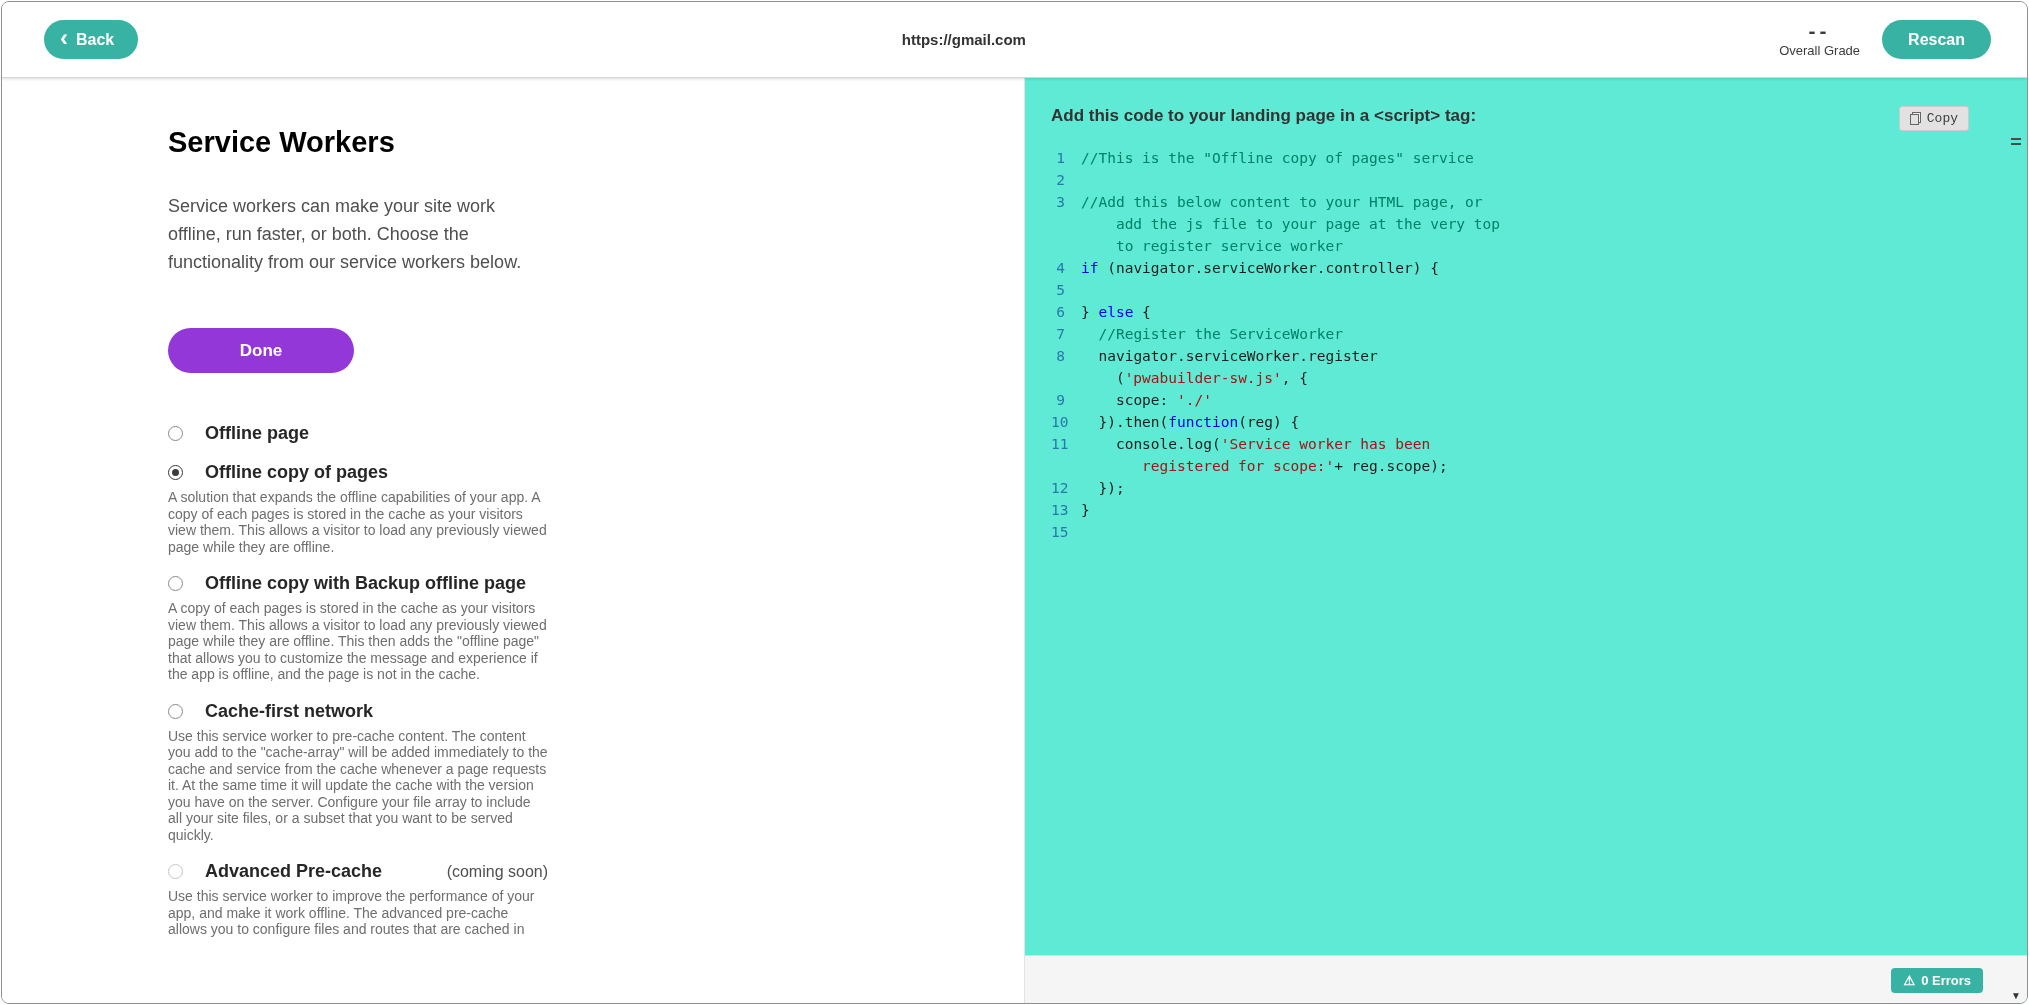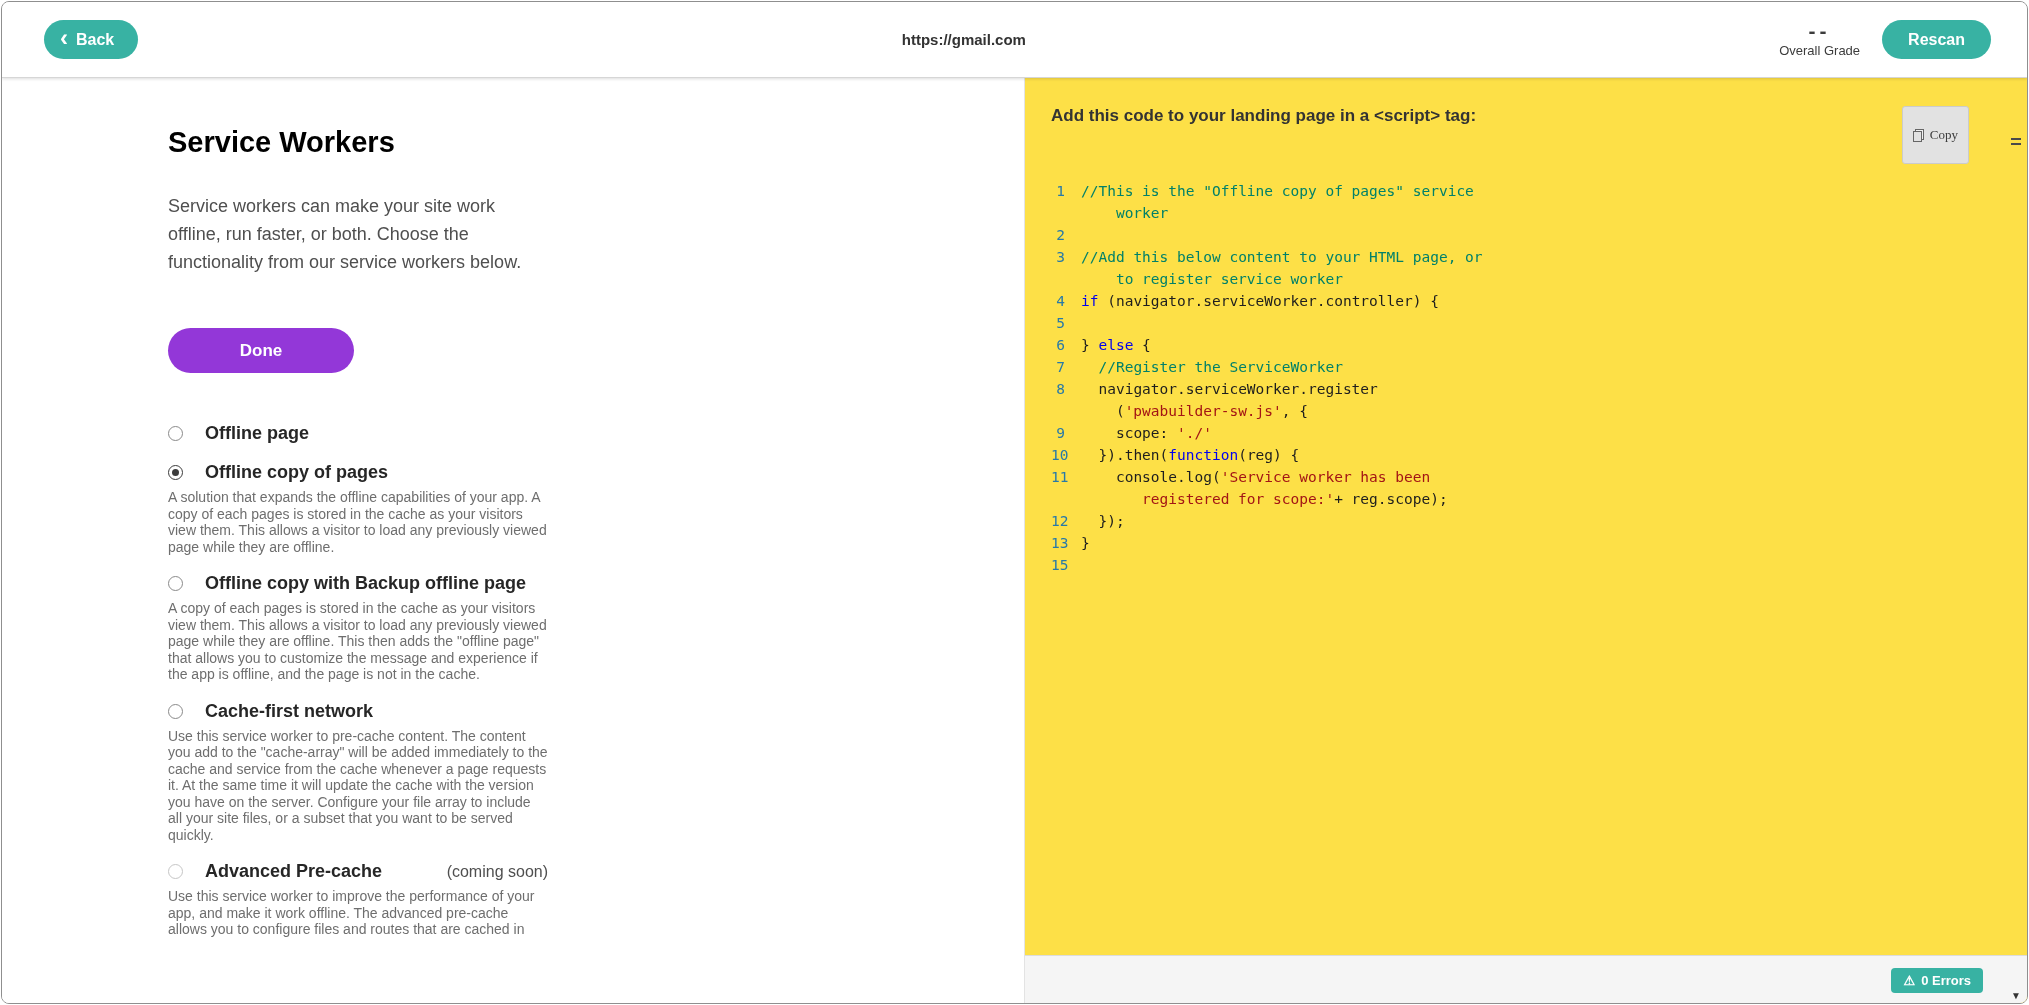--- a/index.html
+++ b/index.html
@@ -39,24 +39,24 @@
   .opt-head{display:flex;align-items:center;cursor:pointer;gap:13px;}
   .radio{width:15px;height:15px;border:1px solid #8a8a8a;border-radius:50%;background:#fff;margin-right:9px;flex:none;position:relative;}
   .radio.selected{border-color:#3c3c3c;}
   .radio.selected::after{content:"";position:absolute;inset:3px;border-radius:50%;background:#3c3c3c;}
   .radio.disabled{border-color:#c6c6c6;}
   .opt-label{font-size:18px;font-weight:bold;color:#262626;}
   .opt-suffix{margin-left:auto;font-size:16px;color:#4f4f4f;font-weight:normal;}
   .opt-desc{margin:6px 0 0;font-size:14px;line-height:16.5px;color:#6e6e6e;}
 
   
-  .right-panel{flex:1;position:relative;background:#fde047;border-left:1px solid #e3e3e3;padding:28px 0 0 26px;}
+  .right-panel{flex:1;position:relative;background:#5eead4;border-left:1px solid #e3e3e3;padding:28px 0 0 26px;}
   .code-header{display:flex;align-items:flex-start;padding-right:58px;}
   .code-heading{margin:0;font-size:17px;font-weight:bold;color:#333;}
-  .copy-btn{margin-left:auto;display:inline-flex;align-items:center;gap:6px;background:#e2e2e2;border:1px solid #cbcbcb;border-radius:3px;padding:20px 10px;font-size:13px;color:#3c3c3c;cursor:pointer;font-family:Liberation Serif, serif;}
+  .copy-btn{margin-left:auto;display:inline-flex;align-items:center;gap:6px;background:#e2e2e2;border:1px solid #cbcbcb;border-radius:3px;padding:4px 10px;font-size:13px;color:#3c3c3c;cursor:pointer;font-family:Liberation Mono, monospace;}
   .copy-icon{position:relative;width:11px;height:13px;display:inline-block;}
   .copy-icon::before{content:"";position:absolute;top:0;right:0;width:7px;height:9px;border:1px solid #666;background:#f0f0f0;}
   .copy-icon::after{content:"";position:absolute;bottom:0;left:0;width:7px;height:9px;border:1px solid #666;background:#e2e2e2;}
   .code-body{margin-top:16px;font-family:"DejaVu Sans Mono",monospace;font-size:14.5px;line-height:22px;}
   .code-line{display:flex;}
   .ln{width:30px;flex:none;text-align:right;padding-right:16px;color:var(--line-number);user-select:none;}
   .line-rows{white-space:pre;color:#1e1e1e;}
   .crow{min-height:22px;}
   .tok-comment{color:var(--code-comment);}
   .tok-keyword{color:var(--code-keyword);}
@@ -143,29 +143,29 @@
         <h2 class="code-heading">Add this code to your landing page in a &lt;script&gt; tag:</h2>
         <button class="copy-btn">
           <span class="copy-icon"></span>
           <span>Copy</span>
         </button>
       </div>
 
       <div class="code-body" id="code-body">
           <div class="code-line">
             <span class="ln">1</span>
-            <div class="line-rows"><div class="crow"><span class="tok-comment">//This is the "Offline copy of pages" service</span></div><div class="crow" style="padding-left: 4ch;"><span class="tok-comment">worker</span></div></div>
+            <div class="line-rows"><div class="crow"><span class="tok-comment">//This is the "Offline copy of pages" service</span></div></div>
           </div>
           <div class="code-line">
             <span class="ln">2</span>
             <div class="line-rows"><div class="crow"></div></div>
           </div>
           <div class="code-line">
             <span class="ln">3</span>
-            <div class="line-rows"><div class="crow"><span class="tok-comment">//Add this below content to your HTML page, or</span></div><div class="crow" style="padding-left: 4ch;"><span class="tok-comment">to register service worker</span></div></div>
+            <div class="line-rows"><div class="crow"><span class="tok-comment">//Add this below content to your HTML page, or</span></div><div class="crow" style="padding-left: 4ch;"><span class="tok-comment">add the js file to your page at the very top</span></div><div class="crow" style="padding-left: 4ch;"><span class="tok-comment">to register service worker</span></div></div>
           </div>
           <div class="code-line">
             <span class="ln">4</span>
             <div class="line-rows"><div class="crow"><span class="tok-keyword">if</span><span class="tok-plain"> (navigator.serviceWorker.controller) {</span></div></div>
           </div>
           <div class="code-line">
             <span class="ln">5</span>
           </div>
           <div class="code-line">
             <span class="ln">6</span>

